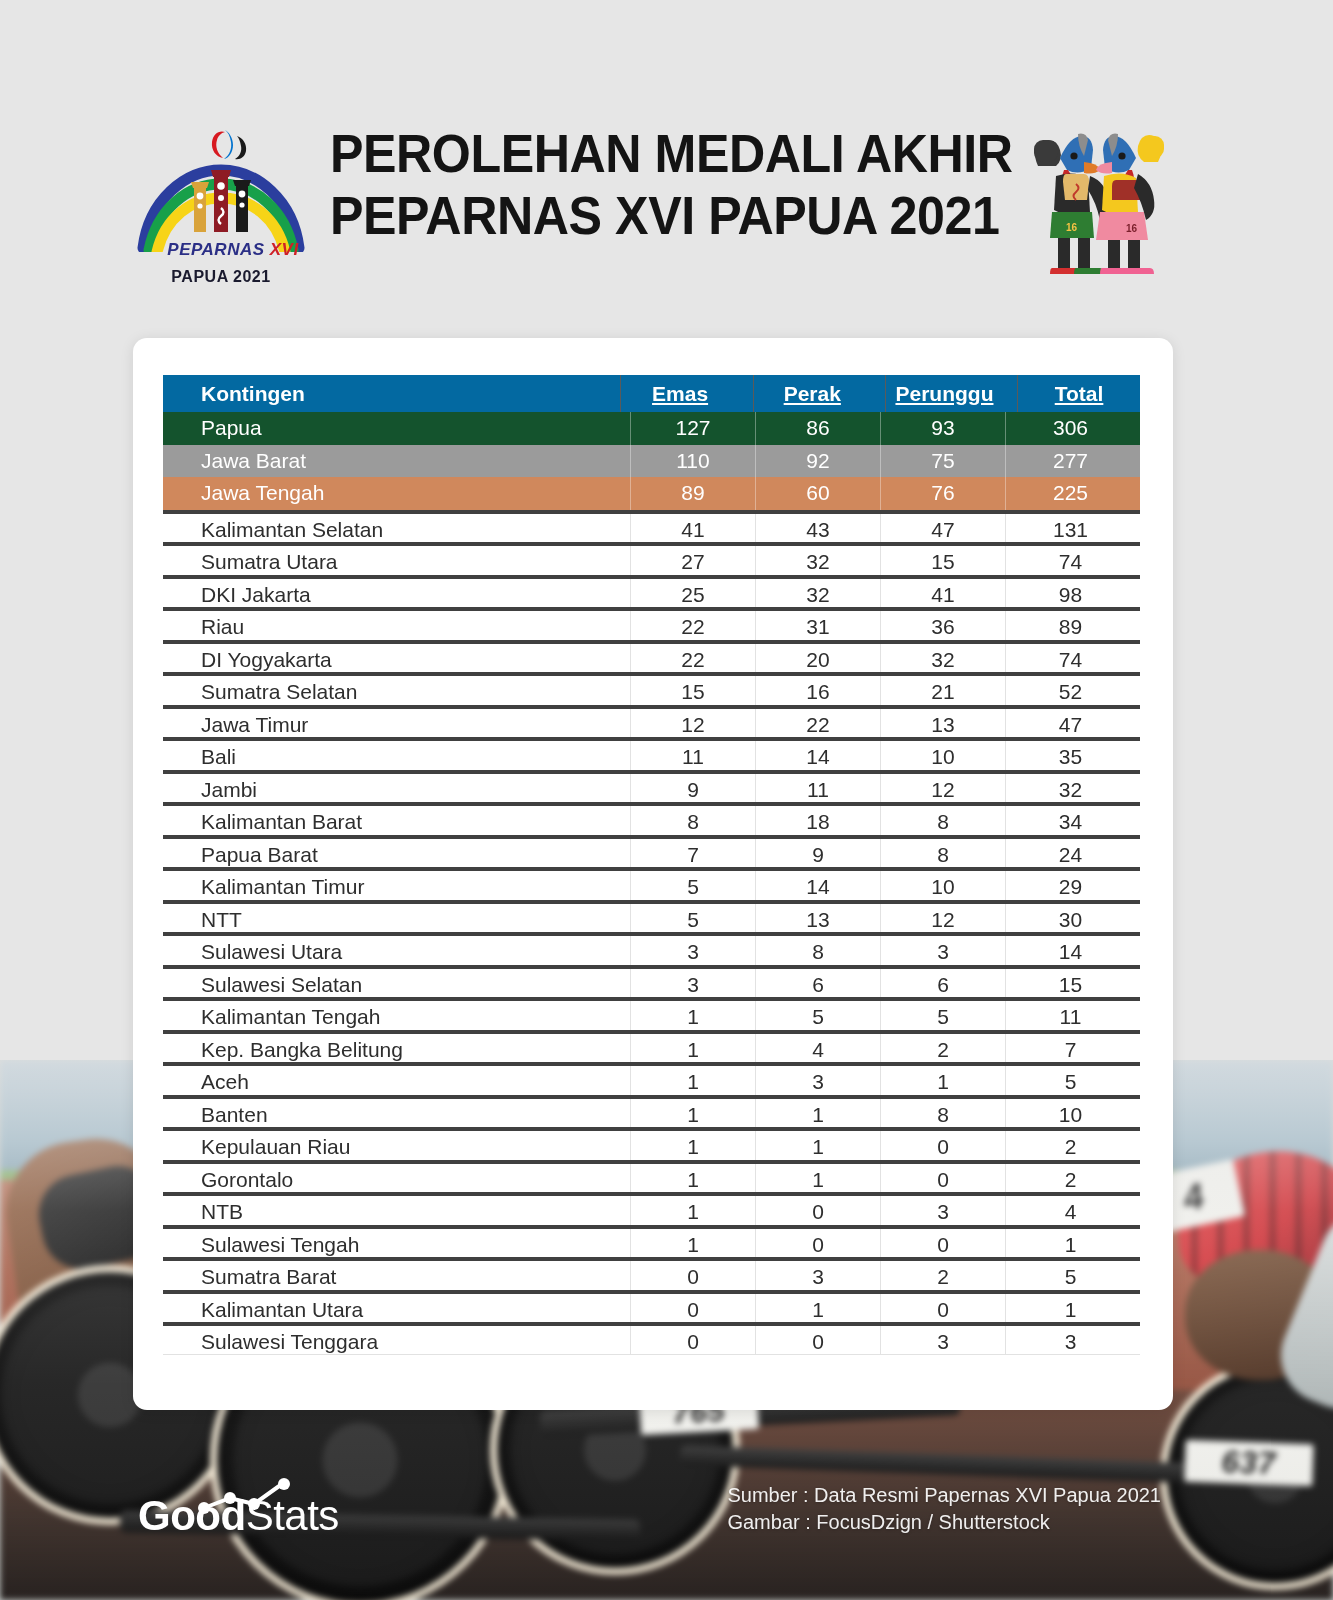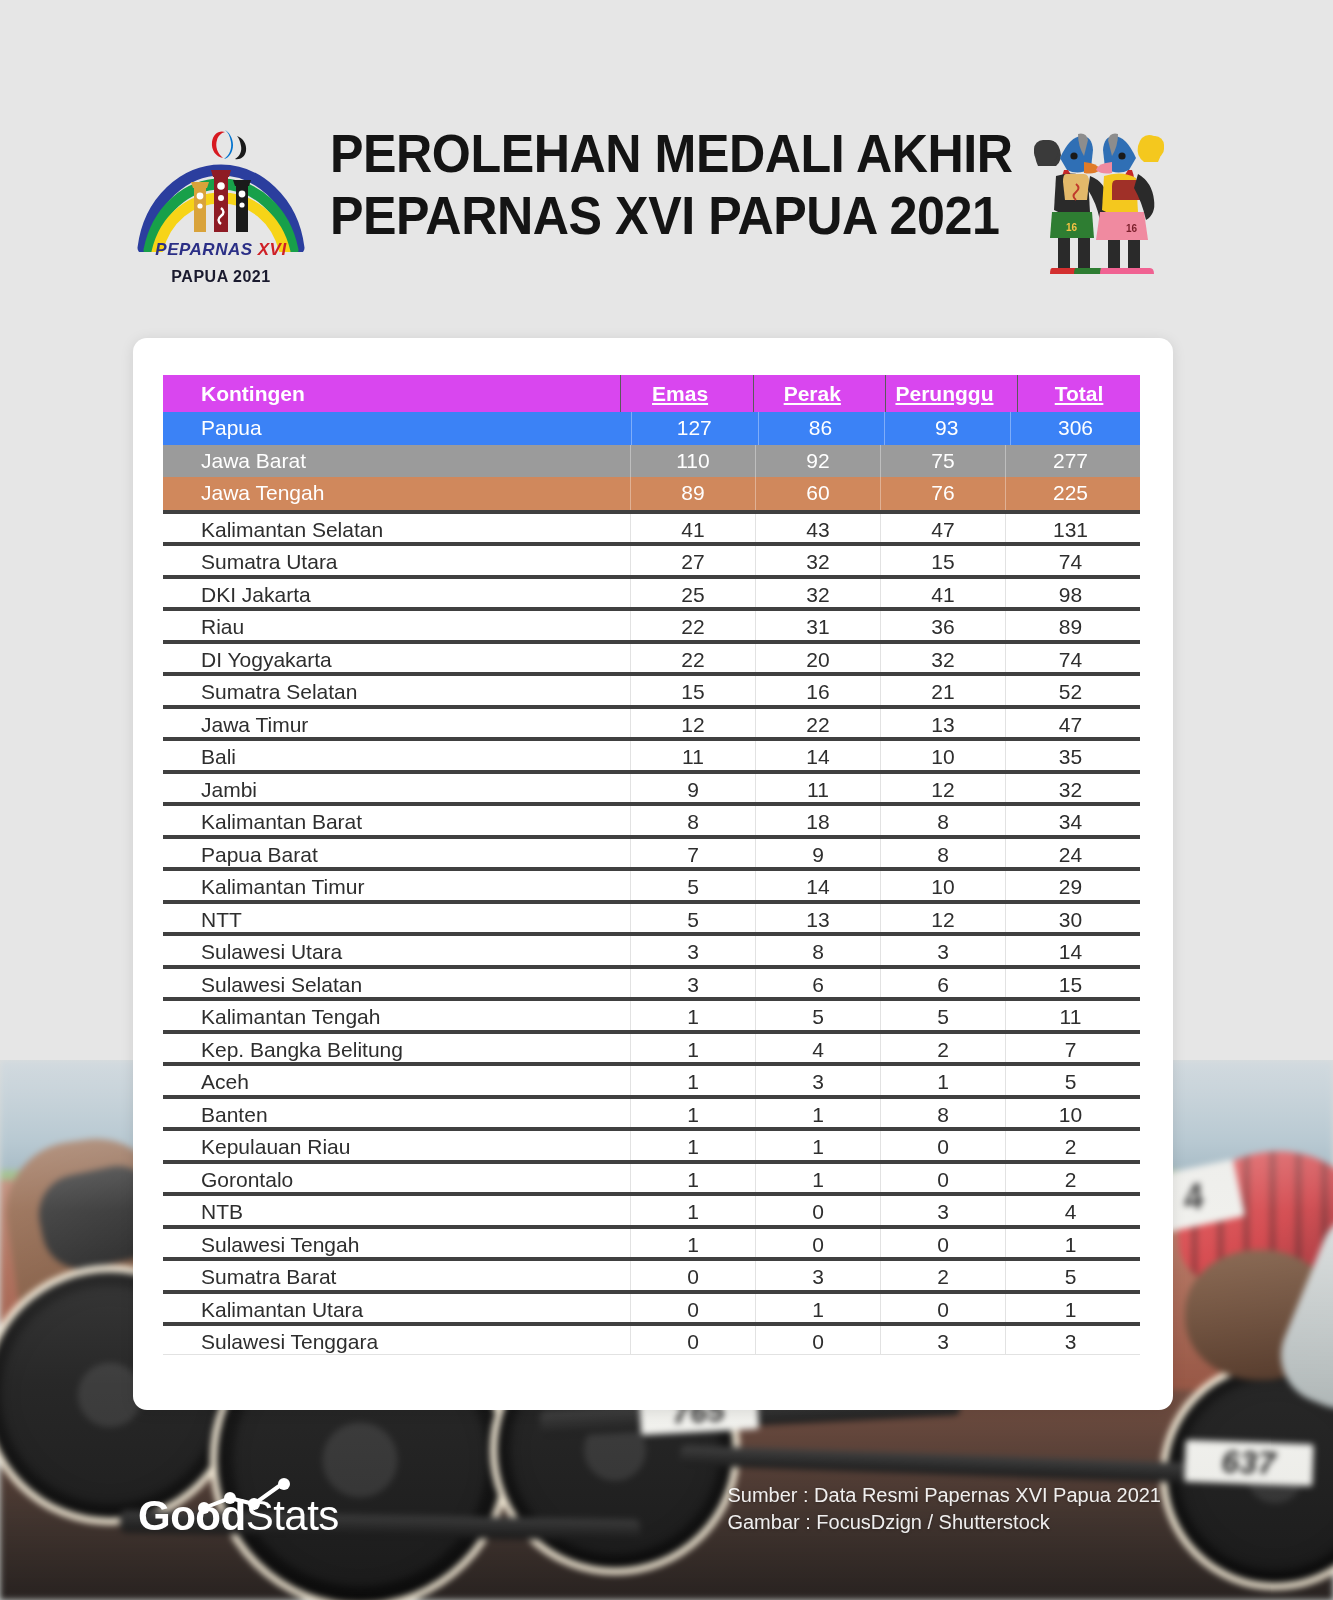--- a/index.html
+++ b/index.html
@@ -140,21 +140,21 @@
 
   .logo-peparnas {
     position: absolute;
     left: 133px; top: 128px;
     width: 176px; height: 162px;
   }
   .logo-agito { position: absolute; left: 60px; top: 0; width: 64px; height: 34px; }
   .logo-arcs  { position: absolute; left: 0; top: 28px; width: 176px; height: 96px; }
   .logo-totems{ position: absolute; left: 48px; top: 28px; width: 80px; height: 84px; }
   .logo-word {
-    position: absolute; left: 0; top: 112px; width: 176px;
+    position: absolute; left: 12px; top: 112px; width: 176px;
     text-align: center; font-size: 17px; font-weight: 700; font-style: italic;
     color: #2b2f86; letter-spacing: .5px;
   }
   .logo-word .xvi { color: #cf2027; }
   .logo-sub {
     position: absolute; left: 0; top: 133px; width: 176px;
     text-align: center; font-size: 16px; font-weight: 700;
     color: #1a1a2e; letter-spacing: .5px; margin-top: 7px;
   }
 
@@ -193,21 +193,21 @@
     left: 163px; top: 375px;
     width: 977px;
   }
   .trow { display: flex; align-items: stretch; }
 
   .c-name  { width: 467px; }
   .c-num   { width: 125px; text-align: center; }
   .c-last  { width: 130px; text-align: center; }
 
   .thead {
-    background: #d946ef;
+    background: #0369a1;
     height: 37px;
     gap: 14px;
   }
   .thead .cell {
     color: #ffffff;
     font-size: 21px;
     font-weight: 700;
     line-height: 37px;
   }
   .thead .c-name { padding-left: 38px; text-align: left; }
@@ -215,21 +215,21 @@
 
   .tbody .trow { height: 32.5px; }
   .tbody .cell {
     font-size: 21px;
     line-height: 32.5px;
     color: #2e2e2e;
   }
   .tbody .c-name { padding-left: 38px; text-align: left; }
 
   .trow.medal .cell { color: #ffffff; }
-  .trow.gold   { background: #3b82f6; justify-content: space-between; }
+  .trow.gold   { background: #14532d; }
   .trow.silver { background: #9b9b9b; }
   .trow.bronze { background: #d0885c; }
 
   .trow.plain { border-top: 4px solid #404040; }
   .trow.plain:last-child { border-bottom: 1px solid #e2e2e2; }
   .trow.plain .c-num, .trow.plain .c-last { border-left: 1px solid #e2e2e2; }
   .trow.medal .c-num, .trow.medal .c-last { border-left: 1px solid rgba(255,255,255,.35); }
 
   
   .brand {

